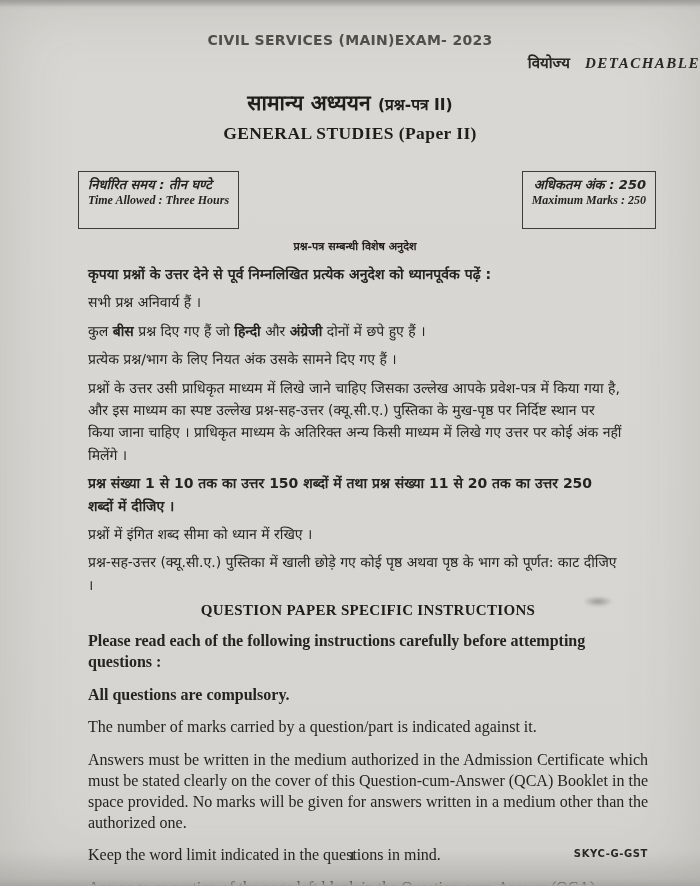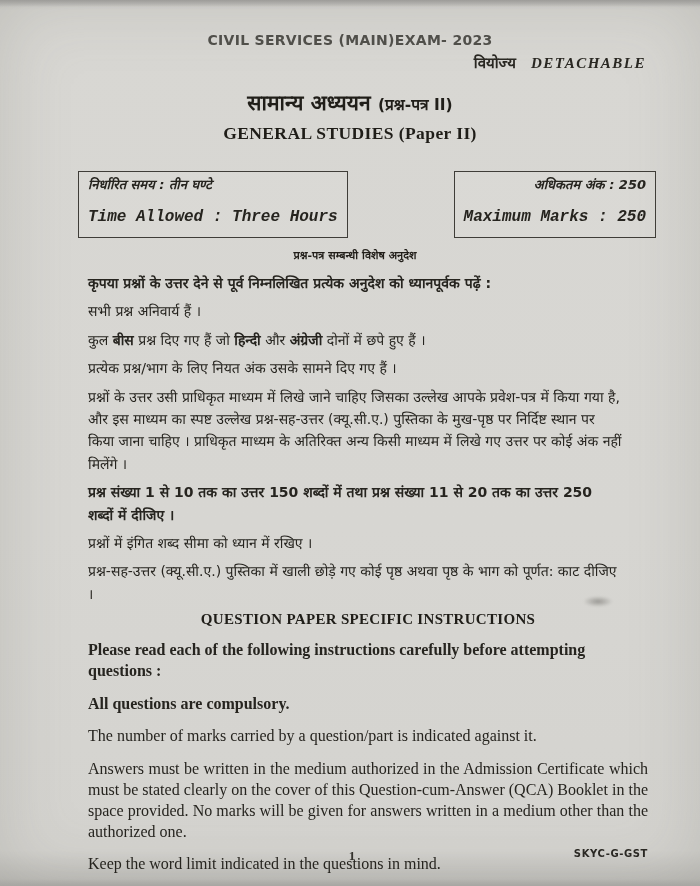--- a/index.html
+++ b/index.html
@@ -16,35 +16,35 @@
   }
   .edge-top { position:absolute; top:0; left:0; right:0; height:7px;
     background:linear-gradient(180deg,#9d9c99,rgba(157,156,153,0)); }
   .edge-bottom { position:absolute; bottom:0; left:0; right:0; height:7px;
     background:linear-gradient(0deg,#a7a6a2,rgba(167,166,162,0)); }
 
   .exam-header {
     margin-top:32px; text-align:center;
     font-size:14px; font-weight:700; letter-spacing:.3px; color:#504f4a;
   }
-  .detachable { text-align:right; padding-right:54px; margin-top:4px; }
+  .detachable { text-align:right; margin-top:4px; }
   .det-hi { font-size:15px; font-weight:700; color:#2a2823; margin-right:10px; }
   .det-en { font-family:"Liberation Serif",serif; font-style:italic; font-weight:700;
             font-size:15px; letter-spacing:1.5px; color:#2a2823; }
 
   .title-hi { margin-top:16px; text-align:center; font-weight:700; font-size:21px; color:#201e19; }
   .title-hi-paper { font-size:15.5px; }
   .title-en { margin-top:7px; text-align:center; font-family:"Liberation Serif",serif;
               font-weight:700; font-size:17.5px; letter-spacing:.4px; color:#1f1d18; }
 
   .info-row { display:flex; justify-content:space-between; margin:27px 44px 0 78px; }
-  .info-box { border:1.6px solid #3f3d38; padding:3px 9px 11px; background:rgba(255,255,255,0.05); }
+  .info-box { border:1.6px solid #3f3d38; padding:3px 9px 20px; background:rgba(255,255,255,0.05); }
   .box-hi { font-size:13px; font-weight:700; font-style:italic; color:#26241f; }
-  .box-en { font-family:Liberation Mono, monospace; font-weight:700; font-style:italic;
-            font-size:16px; color:#26241f;margin-top:15px; }
+  .box-en { font-family:Liberation Serif, serif; font-weight:700; font-style:italic;
+            font-size:12px; color:#26241f; }
   .box-right { text-align:right; }
 
   .content { margin:0 52px 0 88px; }
 
   .hi-heading { margin-top:9px; text-align:center; font-weight:700; font-size:11px;
                 padding-right:26px; color:#221f1a; }
   .hi-sec { margin-top:10px; padding-right:26px; }
   .hi-sec p { font-size:14px; line-height:1.6; margin-bottom:6px; color:#26241f; }
   .hi-sec p.b, .hi-sec b { font-weight:700; }
 

